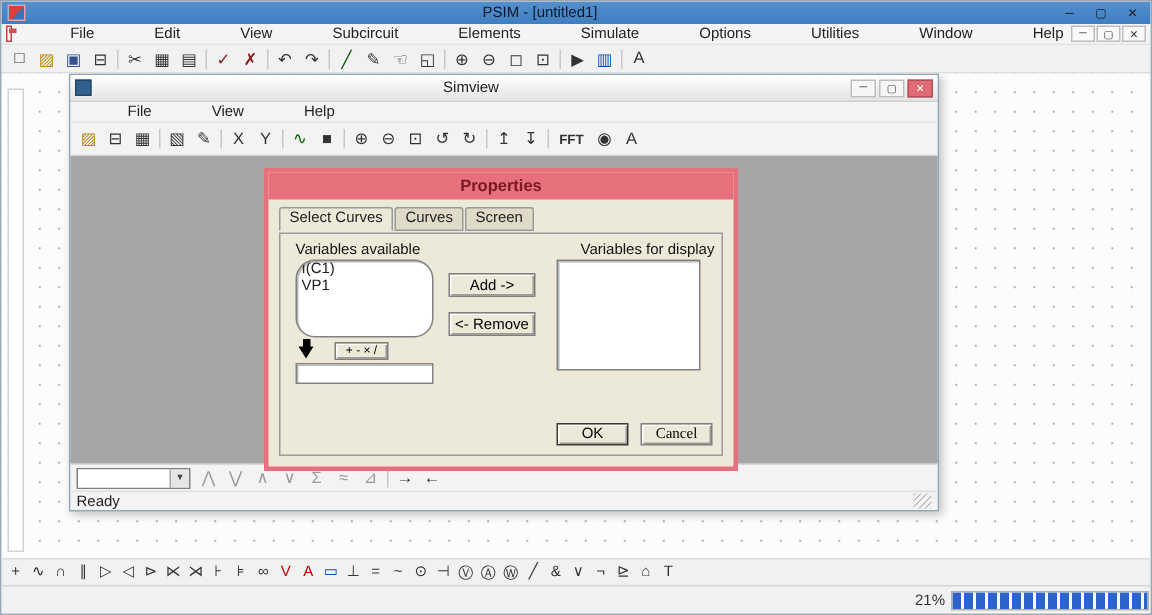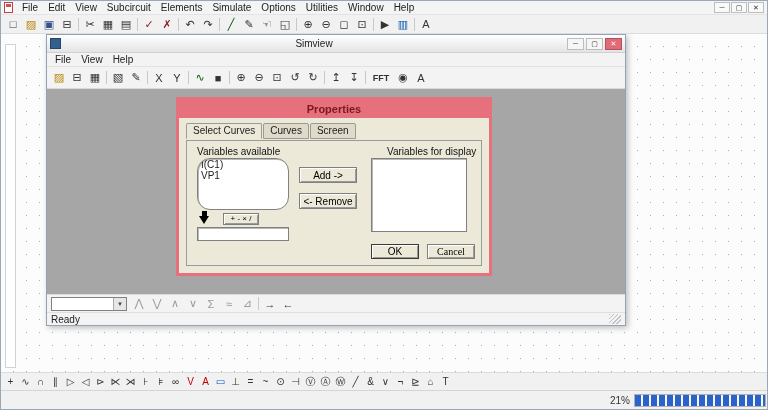--- a/index.html
+++ b/index.html
@@ -13,21 +13,21 @@
   .titlebar .title { flex:1; text-align:center; font-size:10px; color:#0B1A2A; }
   .tb-btns { display:flex; gap:1px; }
   .win-btn { width:20px; height:13px; display:flex; align-items:center; justify-content:center; font-size:8px; color:#0B1A2A; }
   .win-btn.close { color:#081220; }
 
   
   .menubar { height:14px; display:flex; align-items:center; background:#F4F4F4; border-bottom:1px solid #E3E3E3; padding:0 3px; flex:0 0 auto; }
   .doc-icon { width:9px; height:11px; background:#FFF; border:1px solid #C04040; margin-right:4px; position:relative; }
   .doc-icon::after { content:""; position:absolute; left:1px; top:1px; width:5px; height:3px; background:#D05050; }
   .menus { display:flex; flex:1; }
-  .menu-item { padding:0 5px; font-size:10px; cursor:default; }
+  .menu-item { padding:0 5px; font-size:10px; cursor:default;margin-left:30px; }
   .mdi { display:flex; gap:1px; }
   .mdi-btn { width:16px; height:11px; border:1px solid #BDBDBD; background:#F9F9F9; font-size:7px; display:flex; align-items:center; justify-content:center; color:#333; }
 
   
   .toolbar { height:19px; display:flex; align-items:center; background:#F1F1F1; border-bottom:1px solid #DCDCDC; padding-left:3px; flex:0 0 auto; }
   .tbtn { width:18px; height:17px; display:flex; align-items:center; justify-content:center; font-size:11px; color:#333; cursor:default; }
   .tbtn.sep { width:1px; height:13px; background:#C8C8C8; margin:0 2px; }
   .tbtn.wide { width:26px; font-size:9px; font-weight:bold; }
 
   
@@ -48,21 +48,21 @@
   .sv-toolbar { height:22px; display:flex; align-items:center; background:#F3F3F3; border-bottom:1px solid #D8D8D8; padding-left:3px; flex:0 0 auto; }
   .sv-content { position:relative; flex:1 1 auto; background:#A6A6A6; }
   .sv-bottom { height:18px; display:flex; align-items:center; gap:3px; background:#F3F3F3; border-top:1px solid #D8D8D8; padding-left:4px; flex:0 0 auto; }
   .combo { display:flex; width:76px; height:14px; border:1px solid #808080; background:#FFF; }
   .combo input { flex:1; min-width:0; border:none; outline:none; font-size:10px; padding:0 2px; font-family:inherit; }
   .combo-btn { width:13px; background:#E6E6E6; border-left:1px solid #AAA; font-size:6px; display:flex; align-items:center; justify-content:center; color:#444; }
   .sv-status { height:13px; display:flex; align-items:center; justify-content:space-between; padding:0 4px; font-size:10px; background:#F3F3F3; border-top:1px solid #DFDFDF; flex:0 0 auto; }
   .grip { width:12px; height:10px; background:repeating-linear-gradient(135deg,#C2C2C2 0 1px,transparent 1px 3px); }
 
   
-  .props { position:absolute; left:129px; top:8px; width:316px; height:179px; border:3px solid var(--dialog-pink,#E7707D); background:#ECE9D8; }
+  .props { position:absolute; left:129px; top:8px; width:316px; height:202px; border:3px solid var(--dialog-pink,#E7707D); background:#ECE9D8; }
   .props-header { height:18px; background:var(--dialog-pink,#E7707D); display:flex; align-items:center; justify-content:center; }
   .props-header span { font-size:11px; font-weight:bold; color:var(--dialog-title-text,#7A1822); }
   .props-body { position:relative; height:calc(100% - 18px); }
   .tabs { position:absolute; top:5px; left:7px; display:flex; z-index:2; }
   .tab { font-size:10px; padding:1px 6px 2px 6px; border:1px solid #9A9A9A; background:#DFDBC8; margin-right:1px; border-radius:2px 2px 0 0; cursor:default; }
   .tab.active { background:#ECE9D8; border-bottom:1px solid #ECE9D8; position:relative; top:0; }
   .tabpage { position:absolute; left:7px; right:7px; top:22px; bottom:7px; border:1px solid #9A9A9A; background:#ECE9D8; }
   .lbl { position:absolute; font-size:10px; color:#111; }
   .lbl-avail { left:10px; top:5px; }
   .lbl-disp { left:184px; top:5px;margin-left:16px; }
@@ -86,20 +86,29 @@
   .ebtn { width:15px; height:16px; display:flex; align-items:center; justify-content:center; font-size:10px; color:#333; cursor:default; }
   .statusbar { height:19px; display:flex; align-items:center; justify-content:flex-end; gap:4px; background:#F1F1F1; border-top:1px solid #D5D5D5; padding-right:1px; flex:0 0 auto; }
   .zoom { font-size:10px; color:#333; }
   .progress { width:132px; height:13px; border:1px solid #B0B0B0; background:repeating-linear-gradient(90deg,var(--progress-blue,#2A63C9) 0 6px,#F8F8F8 6px 8px); }
 </style>
 </head>
 <body>
 
 <div id="screen">
 
+  <div class="titlebar">
+    <span class="app-icon"></span>
+    <span class="title">PSIM - [untitled1]</span>
+    <span class="tb-btns">
+      <span class="win-btn">─</span>
+      <span class="win-btn">▢</span>
+      <span class="win-btn close">✕</span>
+    </span>
+  </div>
 
   <div class="menubar">
     <span class="doc-icon"></span>
     <div class="menus">
 
     <span class="menu-item">File</span>
         <span class="menu-item">Edit</span>
         <span class="menu-item">View</span>
         <span class="menu-item">Subcircuit</span>
         <span class="menu-item">Elements</span>

